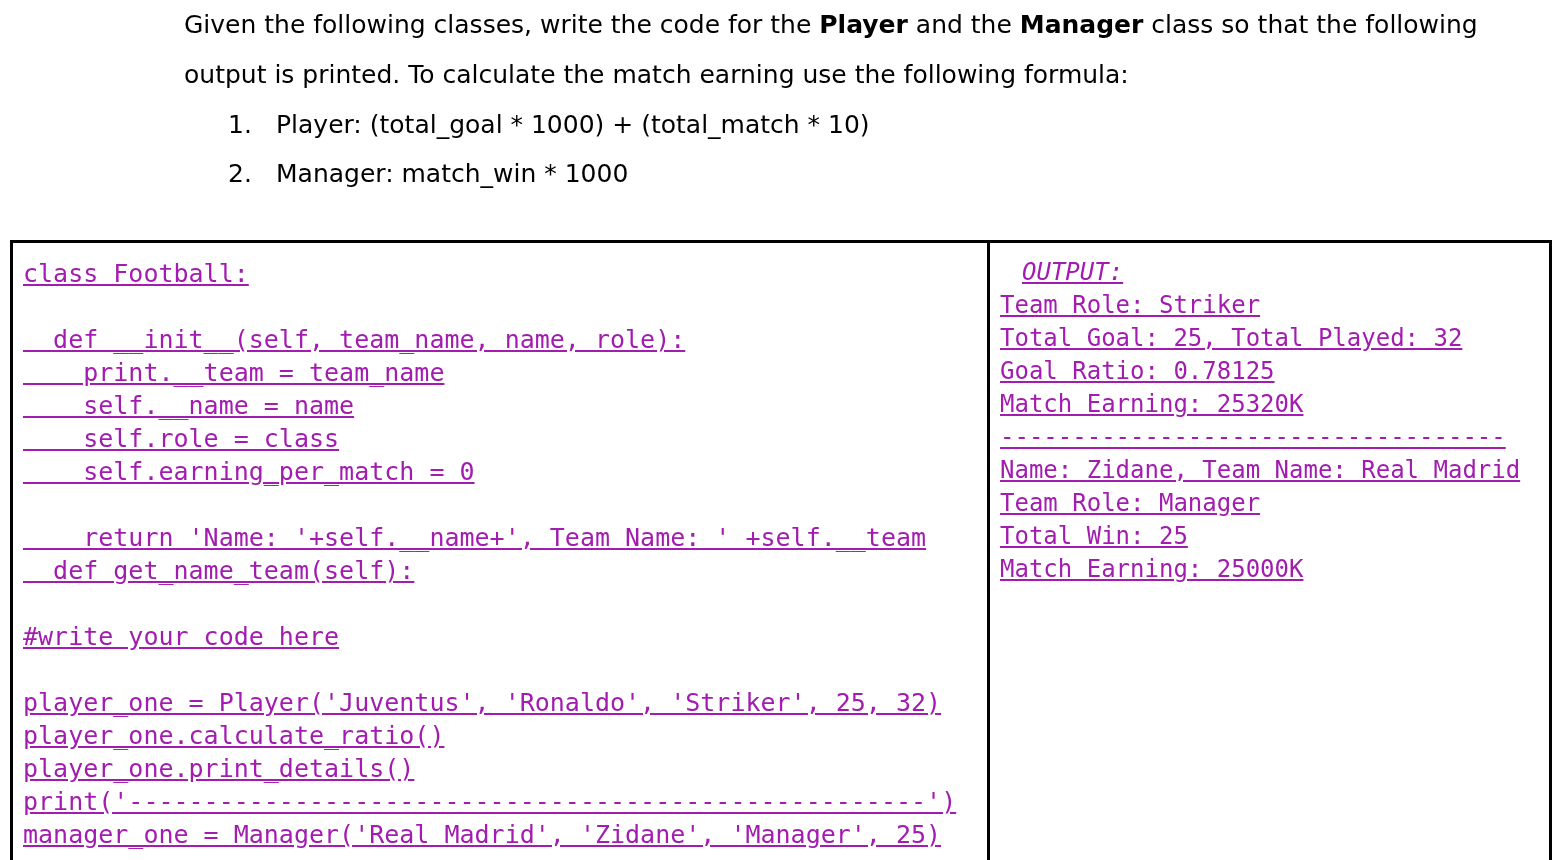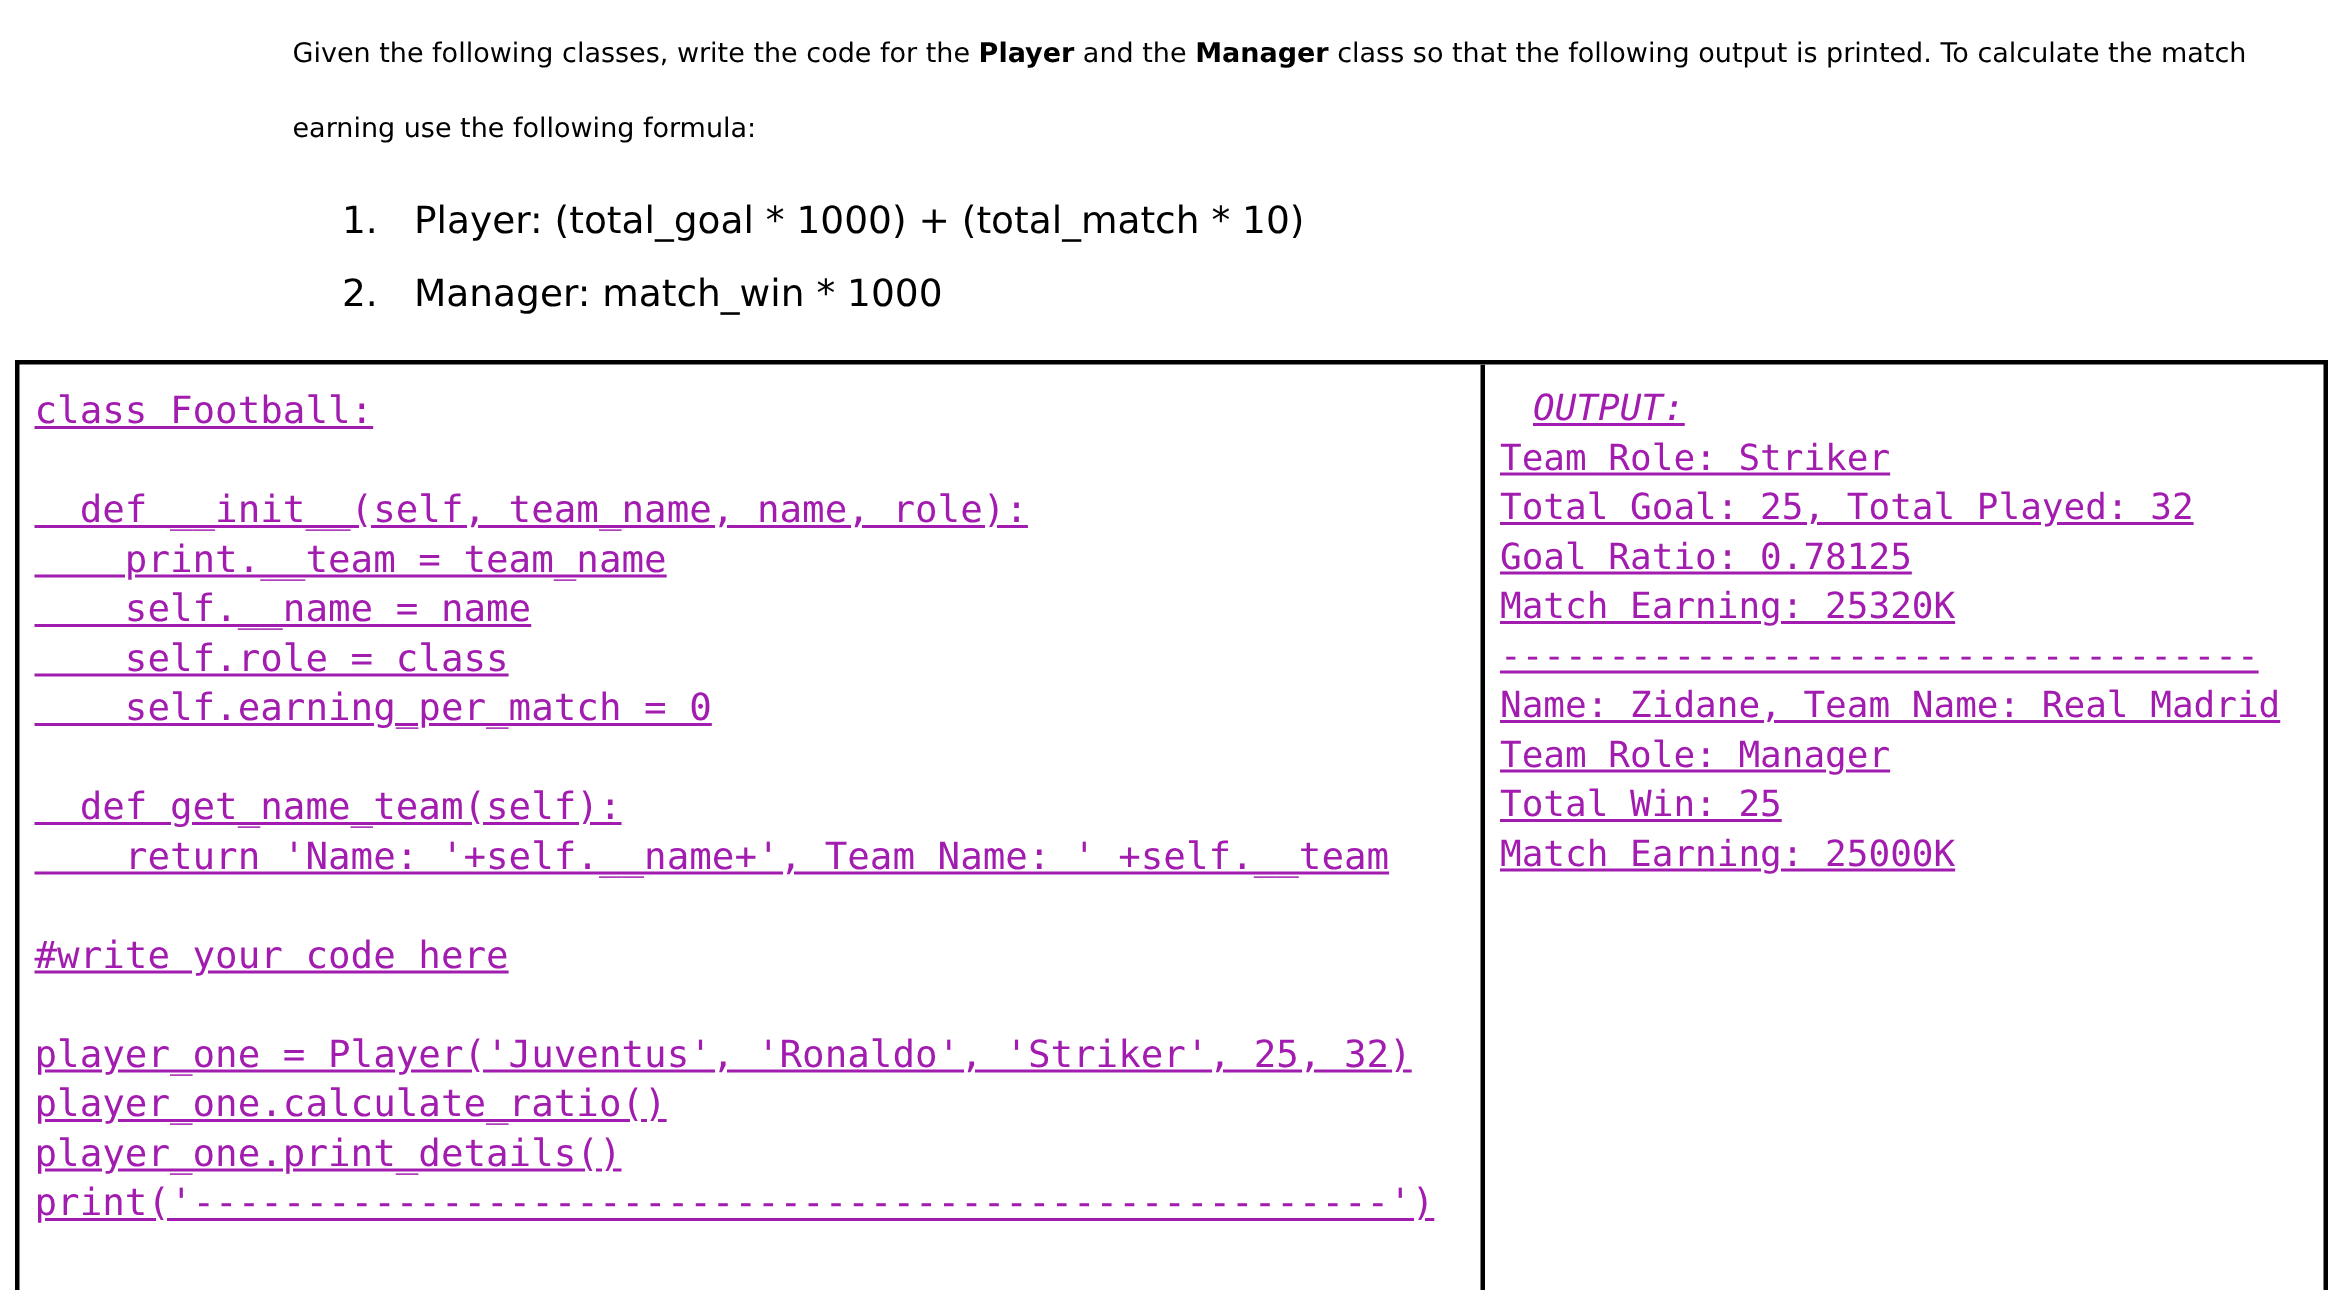--- a/index.html
+++ b/index.html
@@ -15,24 +15,24 @@
     color: #000000;
   }
 
   
   .prompt {
     padding: 0;
     margin: 0;
   }
   .prompt-para {
     font-family: "DejaVu Sans", sans-serif;
-    font-size: 18px;
+    font-size: 25px;
     line-height: 50px;
     color: #000000;
-    margin: 11px;
+    margin: 0;
     padding: 0 40px 0 184px;
     white-space: normal;
   }
   .prompt-para b {
     font-weight: bold;
   }
 
   .formula-list {
     margin: 0;
     padding: 0;
@@ -122,29 +122,30 @@
 
   <div class="panel-code">
     <div class="code-line">class Football:</div>
     <div class="code-line"></div>
     <div class="code-line">  def __init__(self, team_name, name, role):</div>
     <div class="code-line">    print.__team = team_name</div>
     <div class="code-line">    self.__name = name</div>
     <div class="code-line">    self.role = class</div>
     <div class="code-line">    self.earning_per_match = 0</div>
     <div class="code-line"></div>
+    <div class="code-line">    return 'Name: '+self.__name+', Team Name: ' +self.__team</div>
     <div class="code-line">  def get_name_team(self):</div>
-    <div class="code-line">    return 'Name: '+self.__name+', Team Name: ' +self.__team</div>
     <div class="code-line"></div>
     <div class="code-line">#write your code here</div>
     <div class="code-line"></div>
     <div class="code-line">player_one = Player('Juventus', 'Ronaldo', 'Striker', 25, 32)</div>
     <div class="code-line">player_one.calculate_ratio()</div>
     <div class="code-line">player_one.print_details()</div>
     <div class="code-line">print('-----------------------------------------------------')</div>
+    <div class="code-line">manager_one = Manager('Real Madrid', 'Zidane', 'Manager', 25)</div>
   </div>
 
   <div class="panel-output">
     <div class="out-line italic">OUTPUT:</div>
     <div class="out-line">Team Role: Striker</div>
     <div class="out-line">Total Goal: 25, Total Played: 32</div>
     <div class="out-line">Goal Ratio: 0.78125</div>
     <div class="out-line">Match Earning: 25320K</div>
     <div class="out-line">-----------------------------------</div>
     <div class="out-line">Name: Zidane, Team Name: Real Madrid</div>

